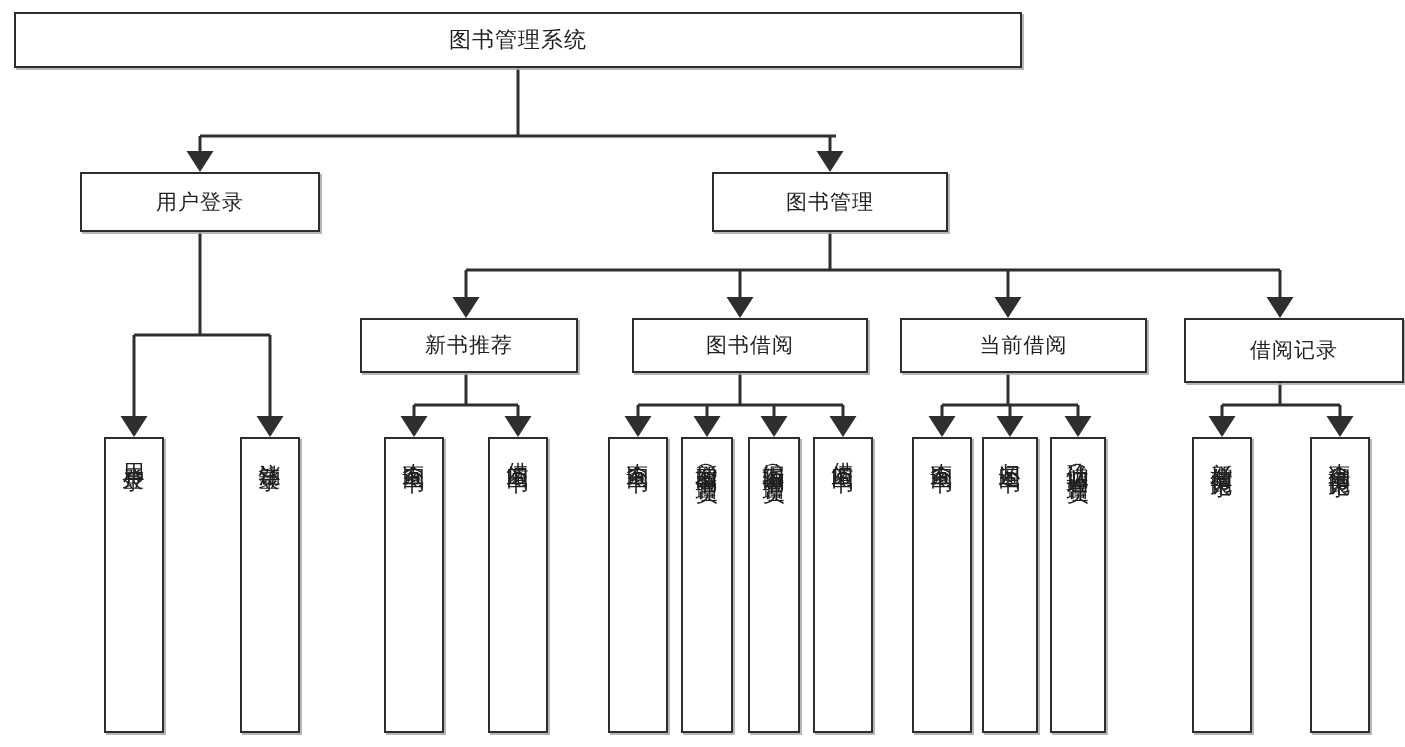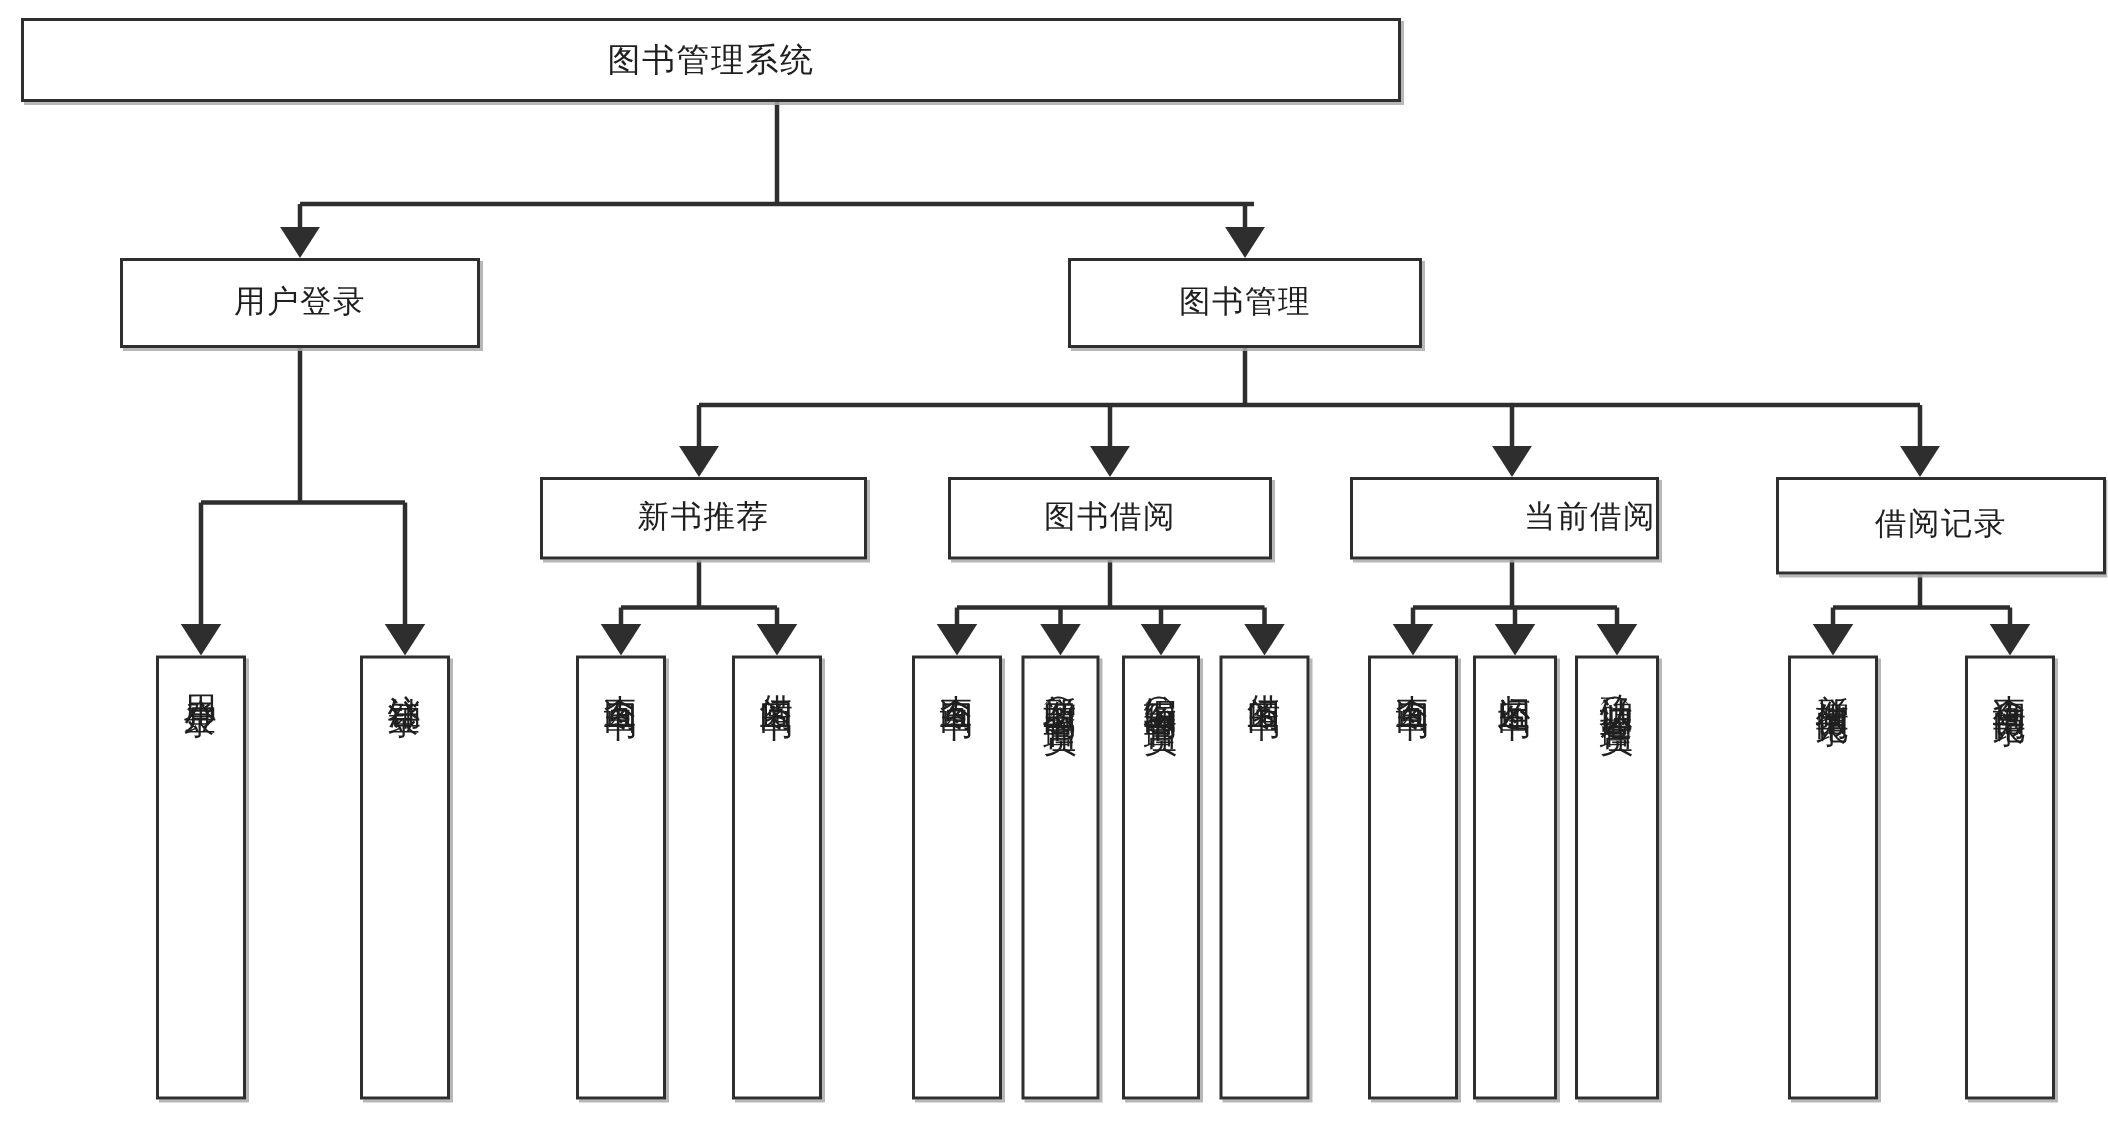--- a/index.html
+++ b/index.html
@@ -115,38 +115,38 @@
       <path d="M1010,405 L1010,425" marker-end="url(#arrow)"></path>
       <path d="M1078,405 L1078,425" marker-end="url(#arrow)"></path>
 
       <path d="M1280,373 L1280,405"></path>
       <path d="M1222,405 L1340,405"></path>
       <path d="M1222,405 L1222,425" marker-end="url(#arrow)"></path>
       <path d="M1340,405 L1340,425" marker-end="url(#arrow)"></path>
     </g>
   </svg>
 
-  <div class="node root" style="left:14px; top:12px; width:920px; height:56px;">
+  <div class="node root" style="left:14px; top:12px; width:1008px; height:56px;">
     <span class="label">图书管理系统</span>
   </div>
 
   <div class="node" style="left:80px; top:172px; width:240px; height:60px;">
     <span class="label">用户登录</span>
   </div>
   <div class="node" style="left:360px; top:318px; width:218px; height:55px;">
     <span class="label">新书推荐</span>
   </div>
 
   <div class="node" style="left:712px; top:172px; width:236px; height:60px;">
     <span class="label">图书管理</span>
   </div>
-  <div class="node" style="left:632px; top:318px; width:216px; height:55px;">
+  <div class="node" style="left:632px; top:318px; width:236px; height:55px;font-family:Liberation Serif, serif;">
     <span class="label">图书借阅</span>
   </div>
-  <div class="node" style="left:900px; top:318px; width:206px; height:55px;justify-content:flex-end;">
+  <div class="node" style="left:900px; top:318px; width:247px; height:55px;">
     <span class="label">当前借阅</span>
   </div>
   <div class="node" style="left:1184px; top:318px; width:220px; height:65px;">
     <span class="label">借阅记录</span>
   </div>
 
   <div class="node vertical" style="left:104px; top:437px; width:60px; height:296px;">
     <span class="label">用户登录</span>
   </div>
   <div class="node vertical" style="left:240px; top:437px; width:60px; height:296px;">

